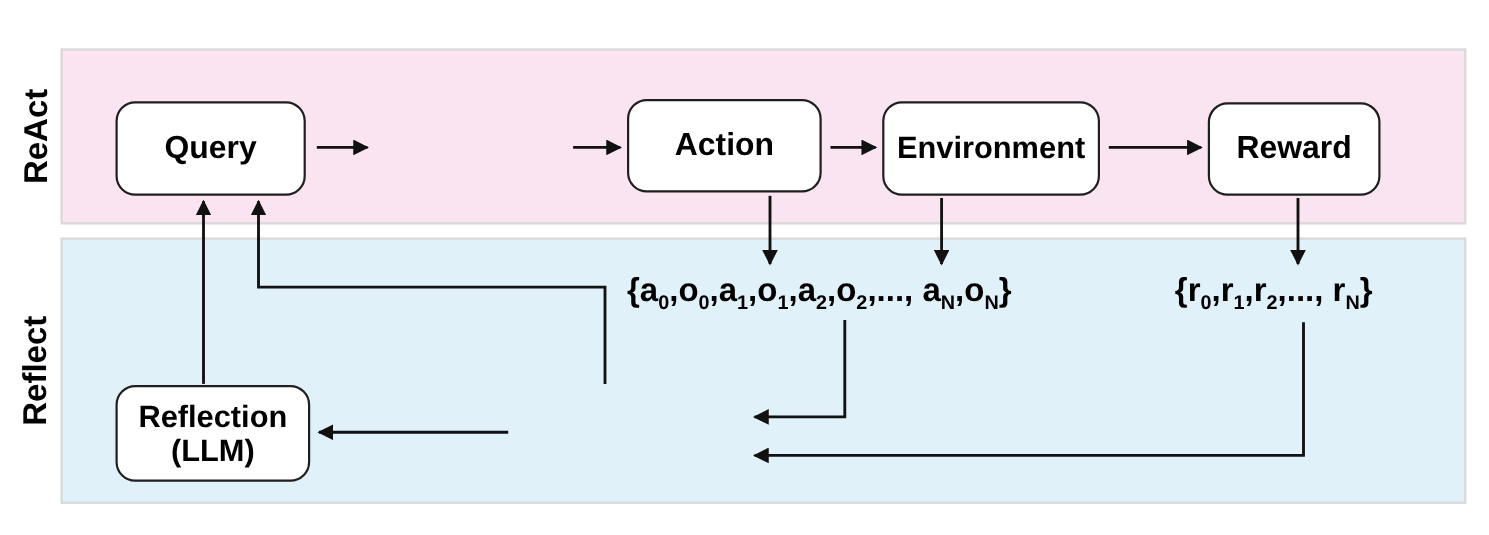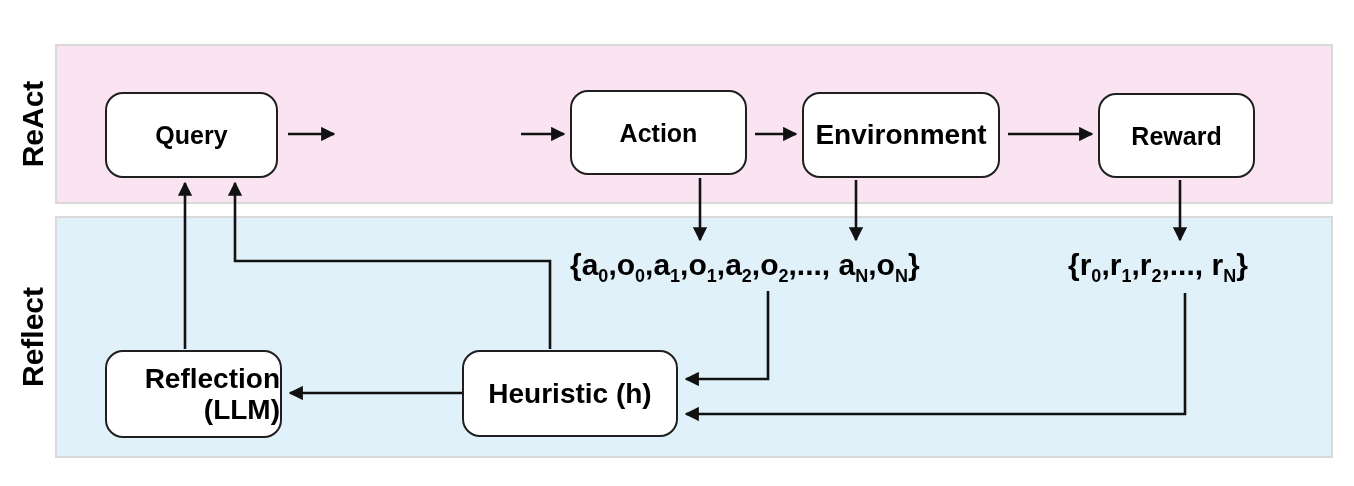--- a/index.html
+++ b/index.html
@@ -40,30 +40,30 @@
   }
   .label-react{left:4px;top:44px;height:160px;}
   .label-reflect{left:4px;top:216px;height:242px;}
   .node{
     position:absolute;
     background:var(--node-fill);
     border:2px solid var(--node-border);
     border-radius:18px;
     display:flex;flex-direction:column;
     align-items:center;justify-content:center;
-    font-weight:700;font-size:25px;
+    font-weight:700;font-size:29px;
     text-align:center;line-height:1.12;
     white-space:nowrap;
   }
   .node-query{left:105px;top:92px;width:173px;height:86px;}
   .node-llm{left:338px;top:90px;width:175px;height:85px;}
   .node-action{left:570px;top:90px;width:177px;height:85px;}
   .node-environment{left:802px;top:92px;width:198px;height:86px;font-size:28px;}
   .node-reward{left:1098px;top:93px;width:157px;height:85px;}
-  .node-reflection{left:105px;top:350px;width:177px;height:88px;font-size:28px;align-items:flex-end;}
+  .node-reflection{left:105px;top:350px;width:177px;height:88px;font-size:28px;}
   .node-heuristic{left:462px;top:350px;width:216px;height:87px;font-size:28px;}
   .annotation{
     position:absolute;
     font-weight:700;font-size:30px;
     text-align:left;line-height:40px;
     white-space:nowrap;
     color:var(--text);
   }
   .annotation sub{font-size:60%;line-height:0;}
   .traj-a{left:570px;top:245px;width:456px;}
@@ -119,20 +119,17 @@
   <div class="node node-action">
     <span>Action</span>
   </div>
   <div class="node node-reward">
     <span>Reward</span>
   </div>
   <div class="node node-reflection">
     <span>Reflection</span>
     <span>(LLM)</span>
   </div>
-  <div class="node node-heuristic">
-    <span>Heuristic (h)</span>
-  </div>
 
   <div class="annotation traj-a">{a<sub>0</sub>,o<sub>0</sub>,a<sub>1</sub>,o<sub>1</sub>,a<sub>2</sub>,o<sub>2</sub>,..., a<sub>N</sub>,o<sub>N</sub>}</div>
   <div class="annotation traj-r">{r<sub>0</sub>,r<sub>1</sub>,r<sub>2</sub>,..., r<sub>N</sub>}</div>
 
 </div>
 
 </body></html>

